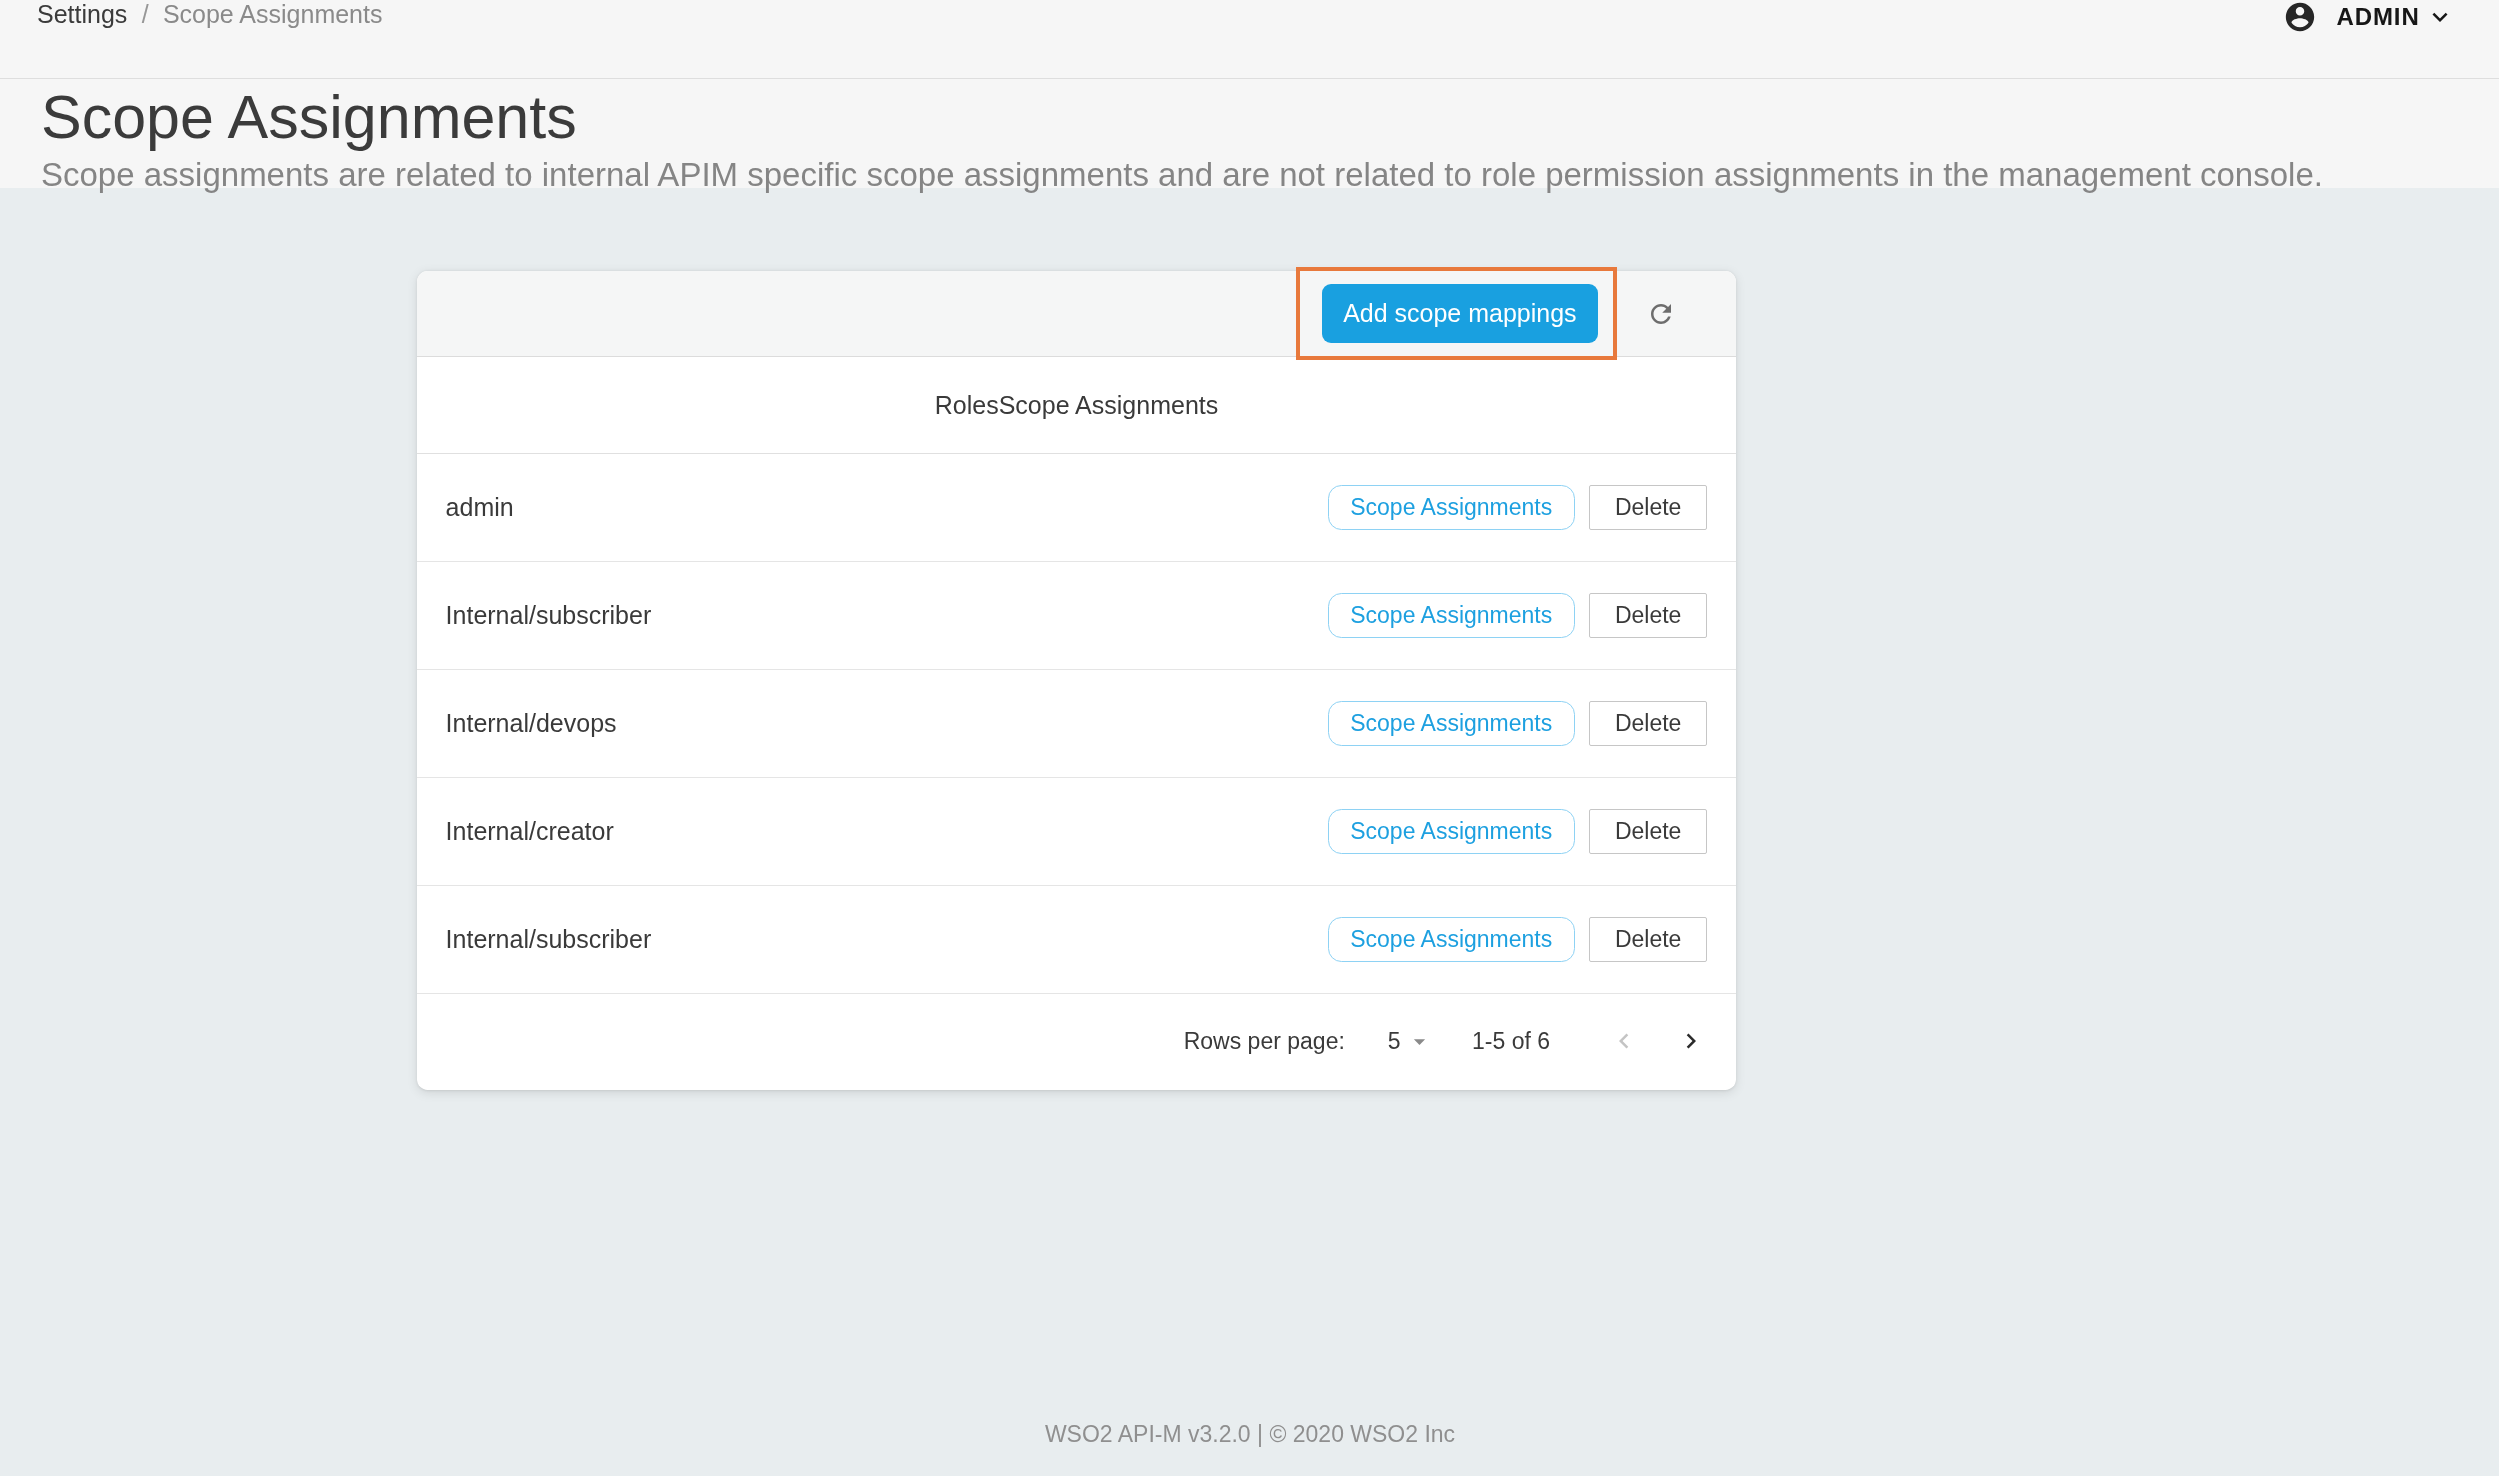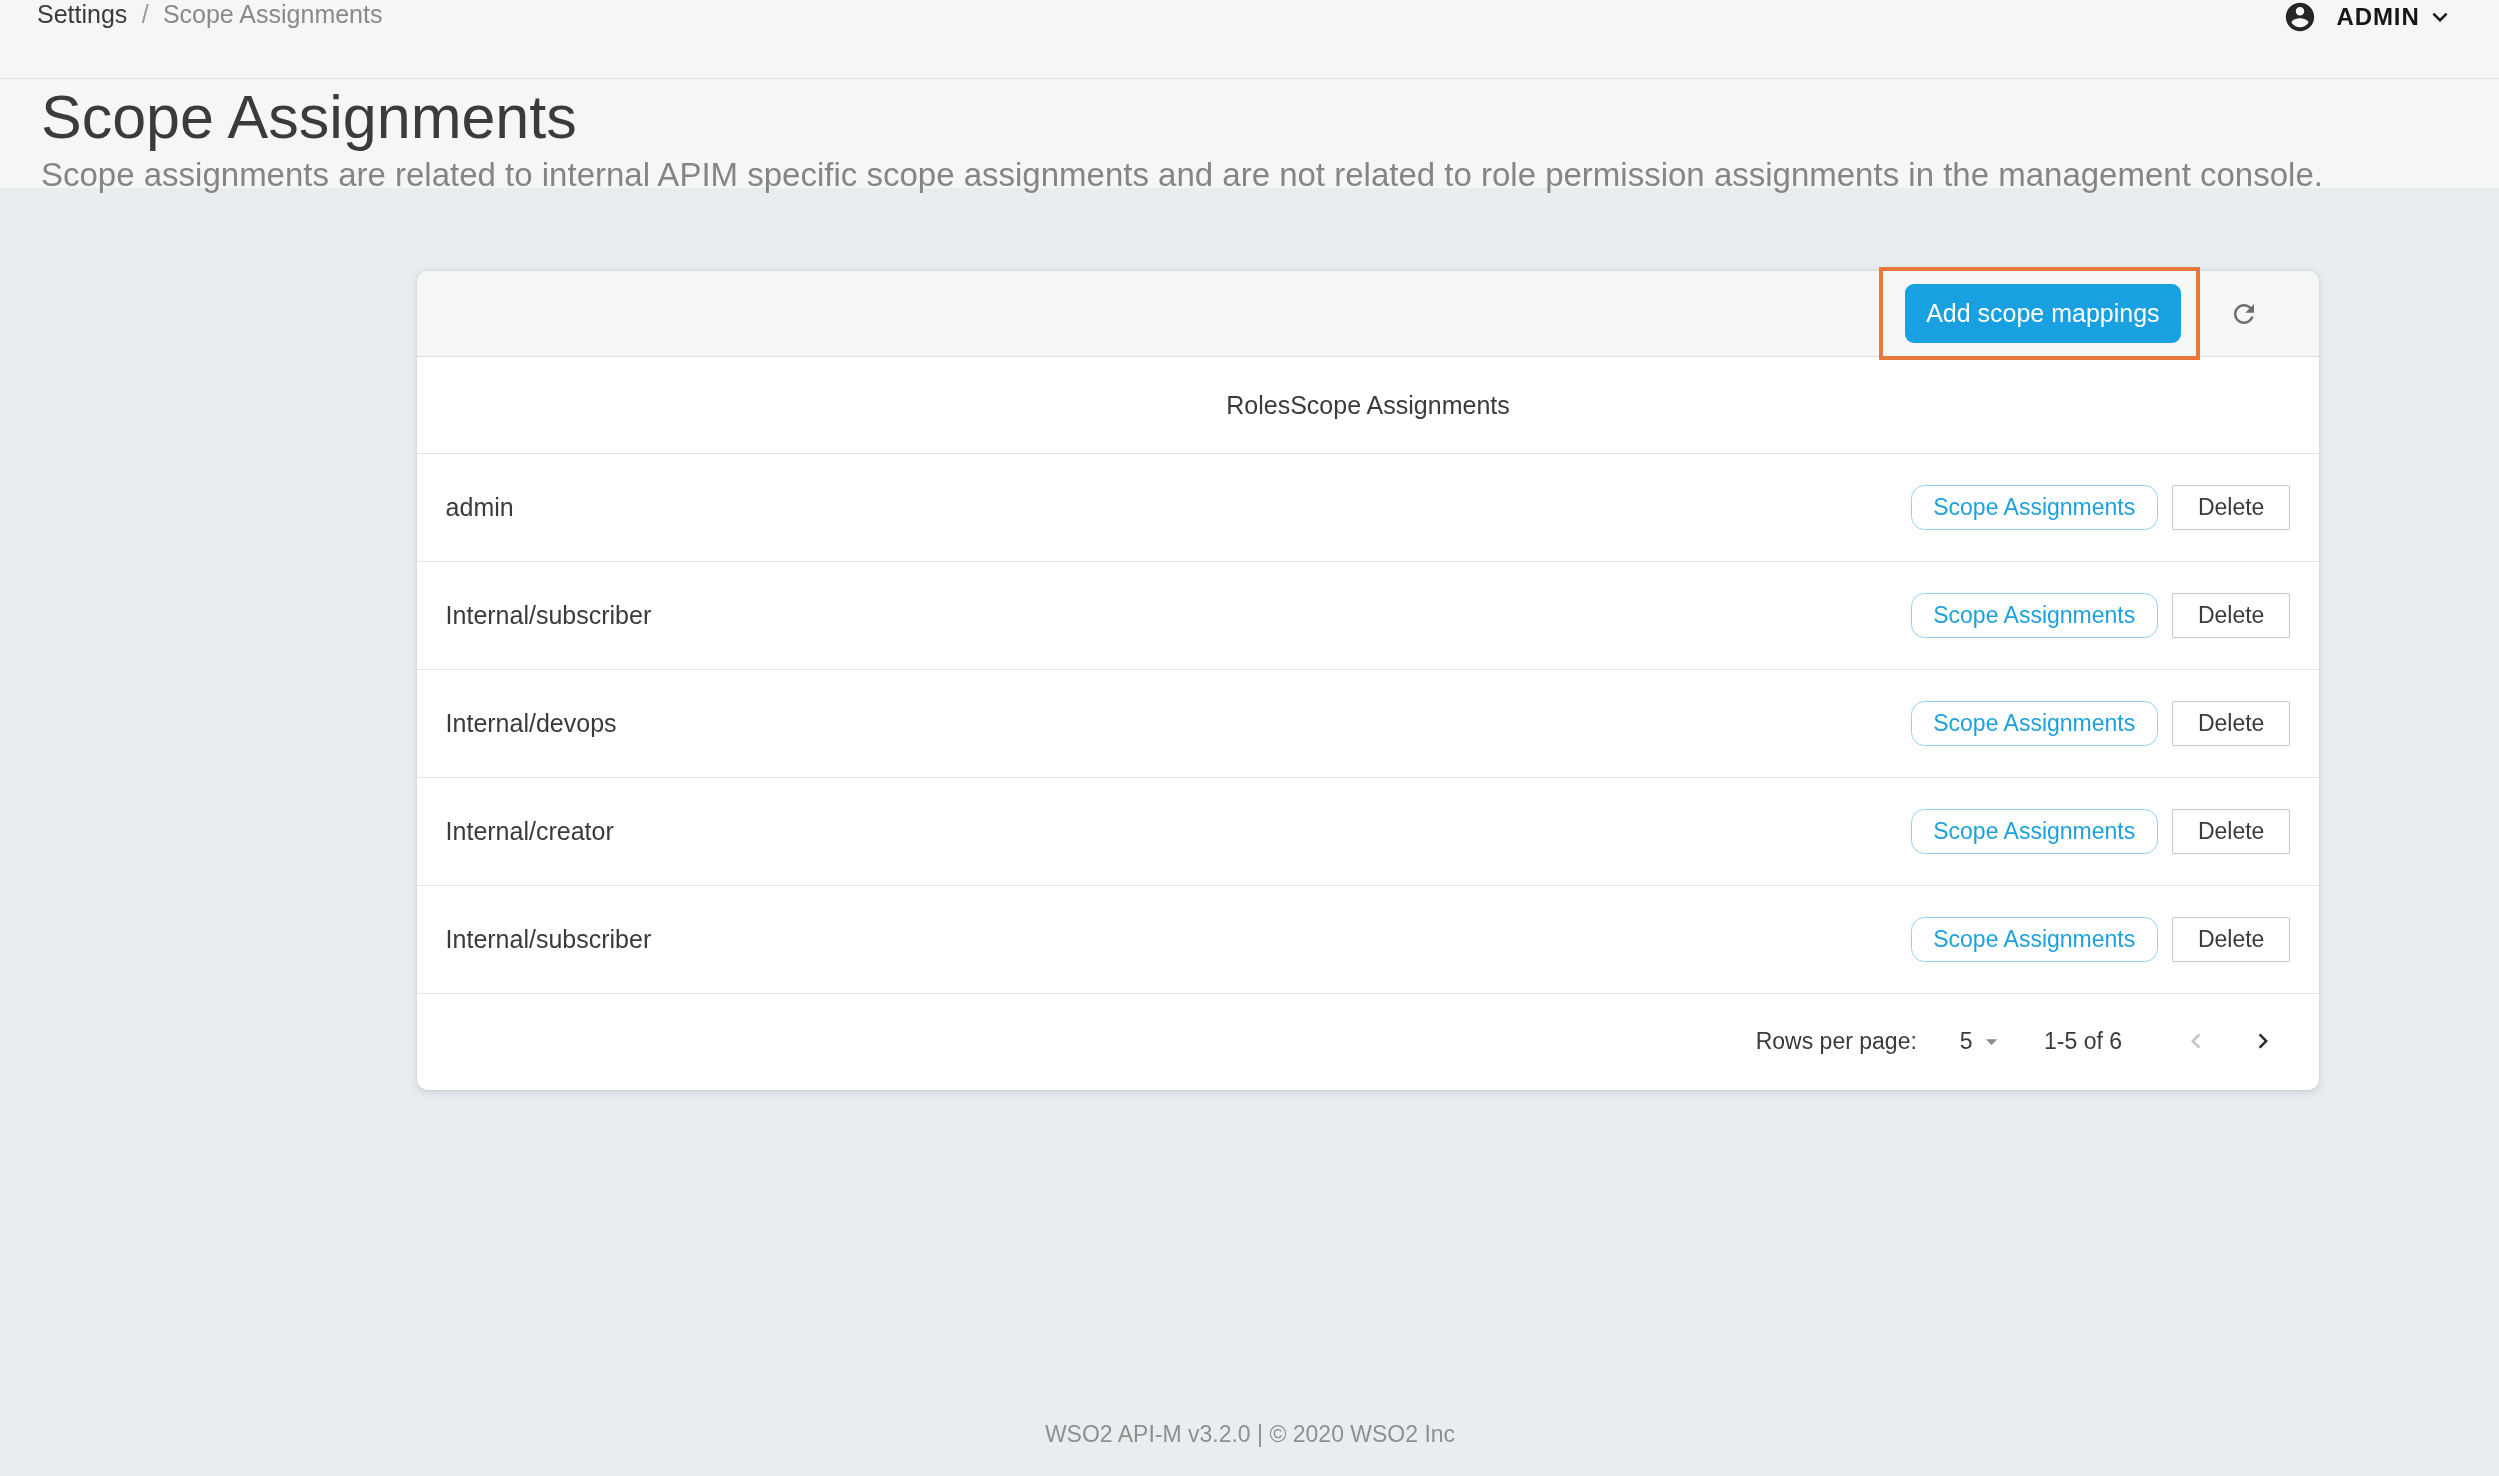--- a/index.html
+++ b/index.html
@@ -45,21 +45,21 @@
     padding: 5.4px 0 0 41px;
   }
   .page-title { font-size: 61px; font-weight: 400; color: #3b3b3b; line-height: 1.1; }
   .page-subtitle { font-size: 33px; color: #858585; margin-top: 3.6px; line-height: 1.2; }
 
   
   .card {
     position: absolute;
     left: 417px;
     top: 271px;
-    width: 1902px;
+    width: 1319px;
     height: 819px;
     background: #ffffff;
     border-radius: 10.7px;
     box-shadow: 0 2.7px 10.7px rgba(0,0,0,0.10), 0 0.9px 2.7px rgba(0,0,0,0.08);
   }
   .card-toolbar {
     height: 86px;
     background: #f5f6f6;
     border-bottom: 1.8px solid #dcdcdc;
     border-radius: 10.7px 10.7px 0 0;
@@ -139,21 +139,21 @@
     font-size: 23px;
     cursor: pointer;
     display: flex; align-items: center;
   }
 
   .pagination {
     height: 94px;
     display: flex;
     align-items: center;
     justify-content: flex-end;
-    padding-right: 41px;
+    padding-right: 30px;
     font-size: 23px;
     color: #3a3a3a;
   }
   .rpp-label { margin-right: 43px; }
   .rpp-select { display: flex; align-items: center; cursor: pointer; }
   .rpp-value { font-size: 23px; }
   .rpp-select .drop-icon { width: 27px; height: 27px; fill: #8a8a8a; margin-left: 5.4px; }
   .range-label { margin-left: 39px; }
   .page-nav-prev { margin-left: 59px; background: none; border: none; cursor: default; display: flex; }
   .page-nav-next { margin-left: 37px; background: none; border: none; cursor: pointer; display: flex; }

